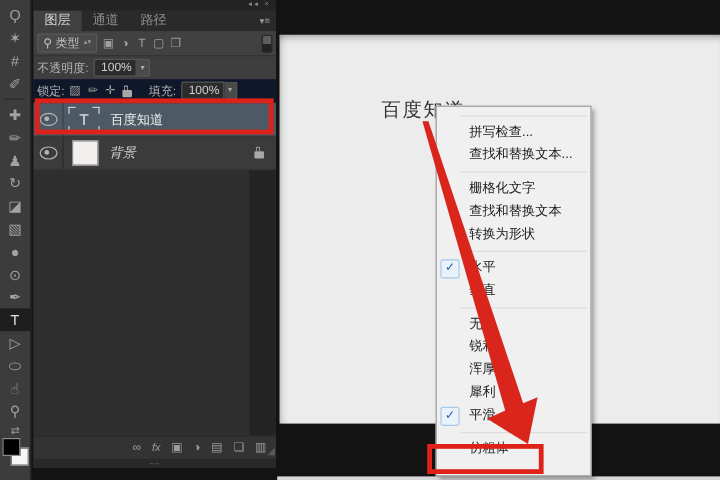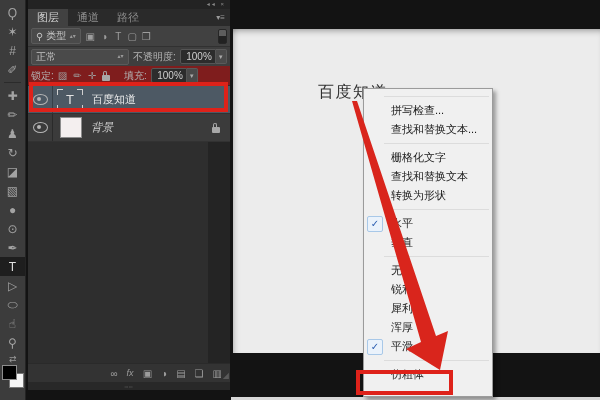--- a/index.html
+++ b/index.html
@@ -37,21 +37,21 @@
   .combo{background:#4a4a4a;border:1px solid #5a5a5a;border-radius:2px;height:14px;display:flex;
          align-items:center;font-size:10px;color:#c5c5c5;padding:0 4px}
   .combo-blend{width:88px}
   .combo .updown{margin-left:auto}
   .lbl{color:#b2b2b2;font-size:10px;white-space:nowrap}
   .valwrap{display:flex;align-items:center}
   .valbox{background:#2c2c2c;border:1px solid #555;border-radius:2px 0 0 2px;height:13px;min-width:28px;
           font-size:10px;color:#cfcfcf;display:flex;align-items:center;justify-content:flex-end;padding:0 3px}
   .ddbtn{width:11px;height:15px;background:#4a4a4a;border:1px solid #5a5a5a;border-left:none;
          border-radius:0 2px 2px 0;color:#aaa;font-size:6px;display:flex;align-items:center;justify-content:center;box-sizing:border-box}
-  .lock-row{height:19px;display:flex;align-items:center;gap:4px;padding:0 3px;background:#7f1d1d;border-bottom:1px solid #2f2f2f}
+  .lock-row{height:19px;display:flex;align-items:center;gap:4px;padding:0 3px;background:#0f172a;border-bottom:1px solid #2f2f2f}
   .lock-icons{display:flex;gap:6px;color:#9d9d9d;font-size:10px;align-items:center}
   .lock-row .lbl.fill{margin-left:10px}
   .layer-row{height:27px;display:flex;align-items:center;background:#3b3b3b;border-bottom:1px solid #323232;padding-right:4px}
   .layer-row.selected{background:#4d5964}
   .eye-wrap{width:24px;height:100%;display:flex;align-items:center;justify-content:center;
             border-right:1px solid rgba(0,0,0,.28)}
   .eye{width:13px;height:9px;border:1px solid #b5b5b5;border-radius:50%;position:relative}
   .eye::after{content:'';position:absolute;left:3.5px;top:1.5px;width:4px;height:4px;border-radius:50%;background:#b5b5b5}
   .tthumb{width:26px;height:22px;margin-left:4px;position:relative;display:flex;align-items:center;
           justify-content:center;color:#e2e2e2;font-size:13px}
@@ -156,24 +156,20 @@
     <span id="filter-icons-host" style="display:flex">
         <span class="ficon">▣</span>
         <span class="ficon">◑</span>
         <span class="ficon">T</span>
         <span class="ficon">▢</span>
         <span class="ficon">❐</span>
       </span>
     <div class="ftoggle"></div>
   </div>
   <div class="blend-row">
-    <div class="combo combo-blend">
-      <span>正常</span>
-      <span class="updown">▴▾</span>
-    </div>
     <span class="lbl">不透明度:</span>
     <span class="valwrap">
       <span class="valbox">100%</span>
       <span class="ddbtn">▼</span>
     </span>
   </div>
   <div class="lock-row">
     <span class="lbl">锁定:</span>
     <span class="lock-icons" id="lock-icons-host">
         <span>▨</span>
@@ -233,22 +229,22 @@
     <div class="menu-sep"></div>
     <div class="menu-item"><span>栅格化文字</span></div>
     <div class="menu-item"><span>查找和替换文本</span></div>
     <div class="menu-item"><span>转换为形状</span></div>
     <div class="menu-sep"></div>
     <div class="menu-item"><span class="check">✓</span><span>水平</span></div>
     <div class="menu-item"><span>垂直</span></div>
     <div class="menu-sep"></div>
     <div class="menu-item"><span>无</span></div>
     <div class="menu-item"><span>锐利</span></div>
+    <div class="menu-item"><span>浑厚</span></div>
     <div class="menu-item"><span>犀利</span></div>
-    <div class="menu-item"><span>浑厚</span></div>
     <div class="menu-item"><span class="check">✓</span><span>平滑</span></div>
     <div class="menu-sep"></div>
     <div class="menu-item"><span>仿粗体</span></div>
   </div>
 
 <div class="red-box layer"></div>
 <div class="red-box menuitem"></div>
 <svg class="arrow-svg" viewBox="0 0 600 400">
   <polygon id="arrow-poly" points="352,101 357,101 436,336 448,331 440,370 406,349 421,342" fill="#d9251c"></polygon>
 </svg>

